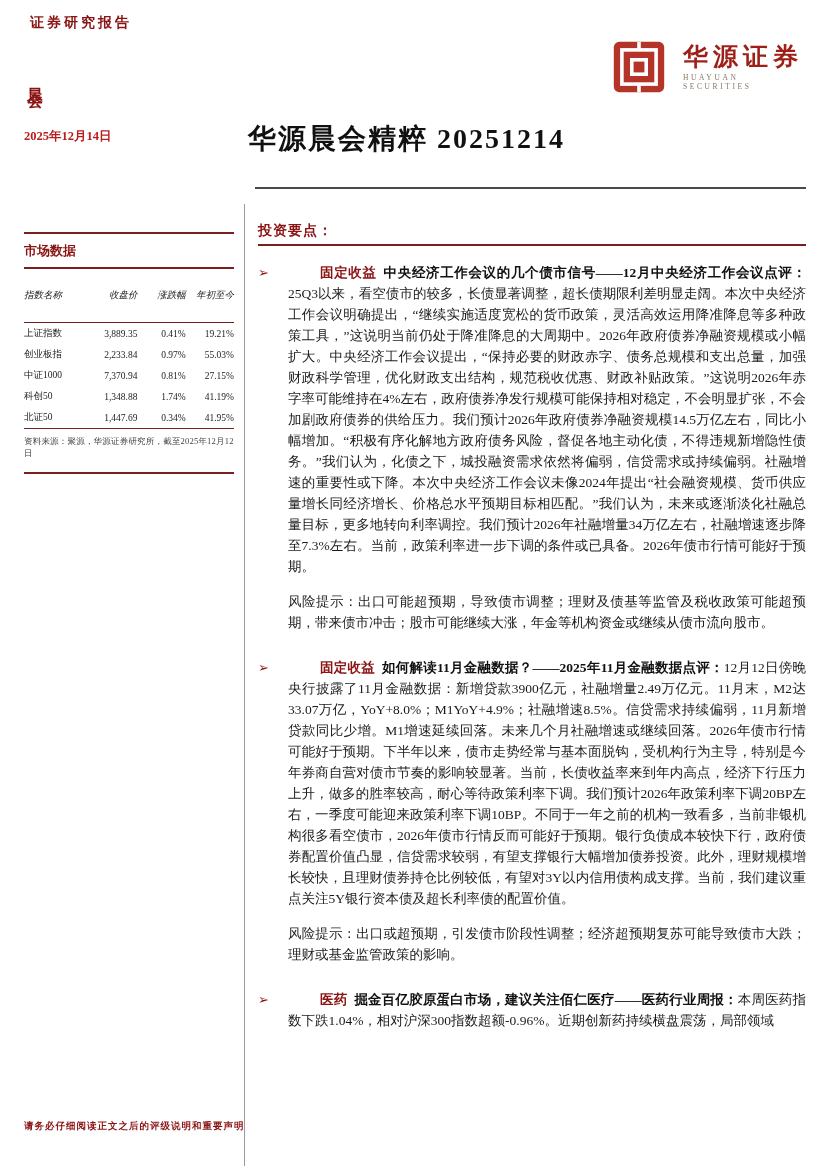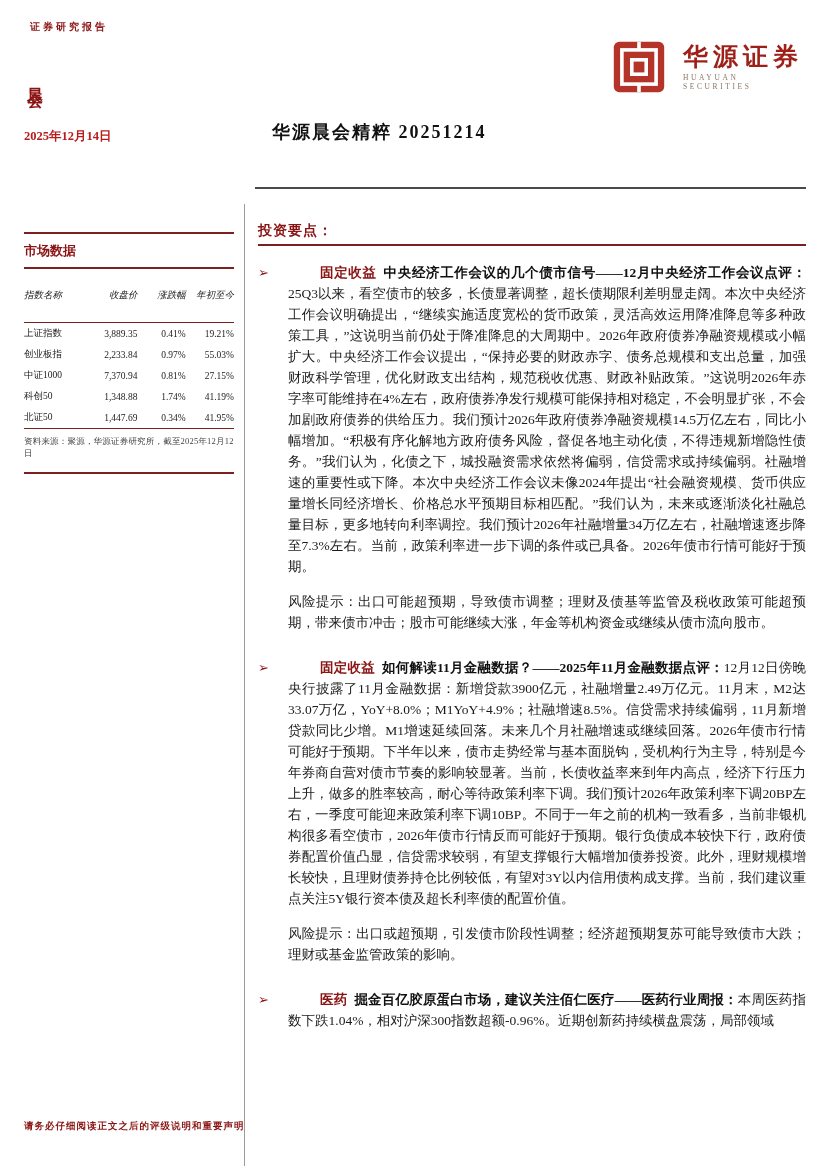--- a/index.html
+++ b/index.html
@@ -8,22 +8,22 @@
     width: 826px;
     height: 1169px;
     background: #ffffff;
     font-family: "Liberation Serif", "DejaVu Serif", serif;
     color: #1a1a1a;
     overflow: hidden;
   }
 
   
   .report-type {
-    position: absolute; left: 30px; top: 20px;
-    color: #8a1414; font-weight: bold; font-size: 10px; letter-spacing: 3px;
+    position: absolute; left: 30px; top: 14px;
+    color: #8a1414; font-weight: bold; font-size: 14px; letter-spacing: 3px;
   }
   .logo {
     position: absolute; left: 612px; top: 40px; width: 196px;
     display: flex; align-items: center; gap: 9px;
   }
   .seal { width: 54px; height: 54px; flex: none; }
   .brand-text { display: flex; flex-direction: column; margin-left: 8px; }
   .brand-cn {
     color: #9e1f17; font-weight: bold; font-size: 25px; letter-spacing: 5px; line-height: 1.1;
   }
@@ -35,22 +35,22 @@
     position: absolute; left: 24px; top: 74px;
     writing-mode: vertical-rl; text-orientation: upright;
     color: #8a1414; font-weight: bold; font-size: 16px; letter-spacing: 5px;
   }
   .report-date {
     position: absolute; left: 24px; top: 128px;
     font-weight: bold; font-size: 12.5px; color: #b91c1c;
   }
 
   .page-title {
-    position: absolute; left: 272px; top: 120px;
-    font-size: 18px; font-weight: bold; color: #111; letter-spacing: 2px;
+    position: absolute; left: 248px; top: 120px;
+    font-size: 28px; font-weight: bold; color: #111; letter-spacing: 2px;
   }
   .title-rule {
     position: absolute; left: 255px; top: 187px; width: 551px; height: 2px;
     background: #4a4a4a;
   }
   .column-divider {
     position: absolute; left: 244px; top: 204px; width: 1px; height: 962px;
     background: #9a9a9a;
   }
 

